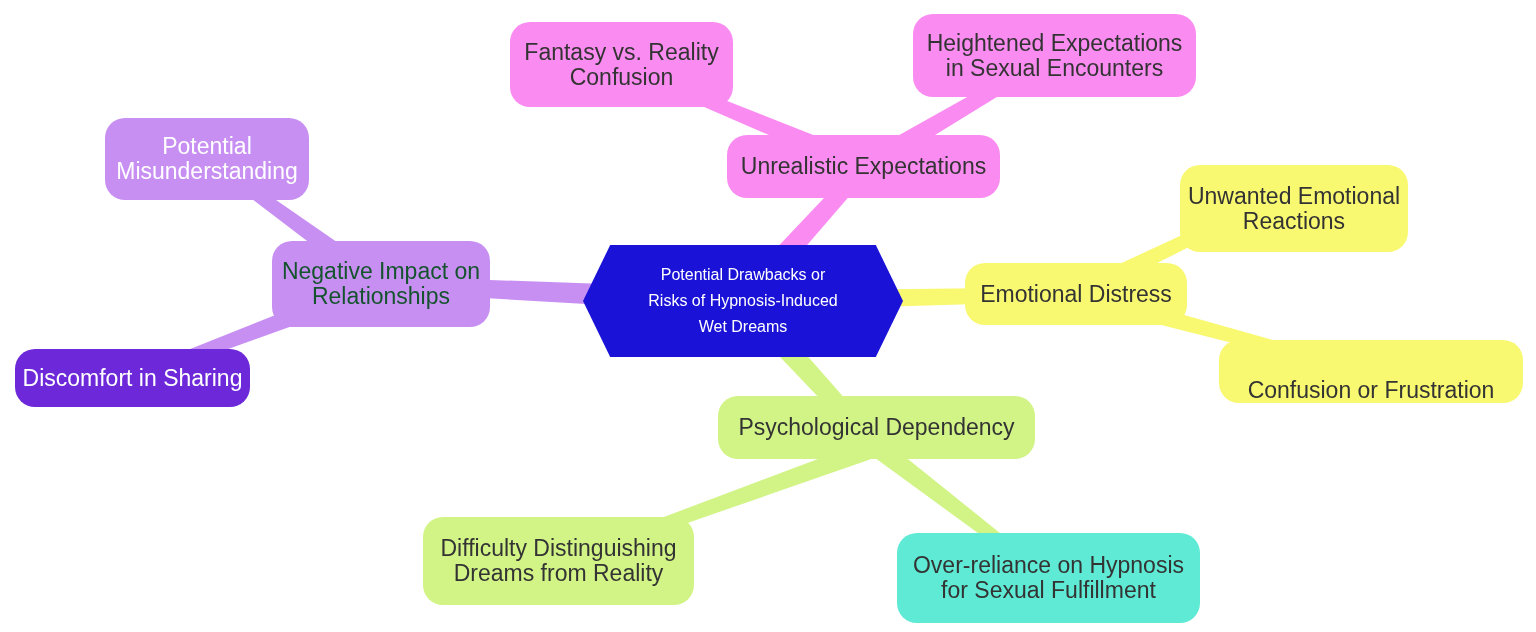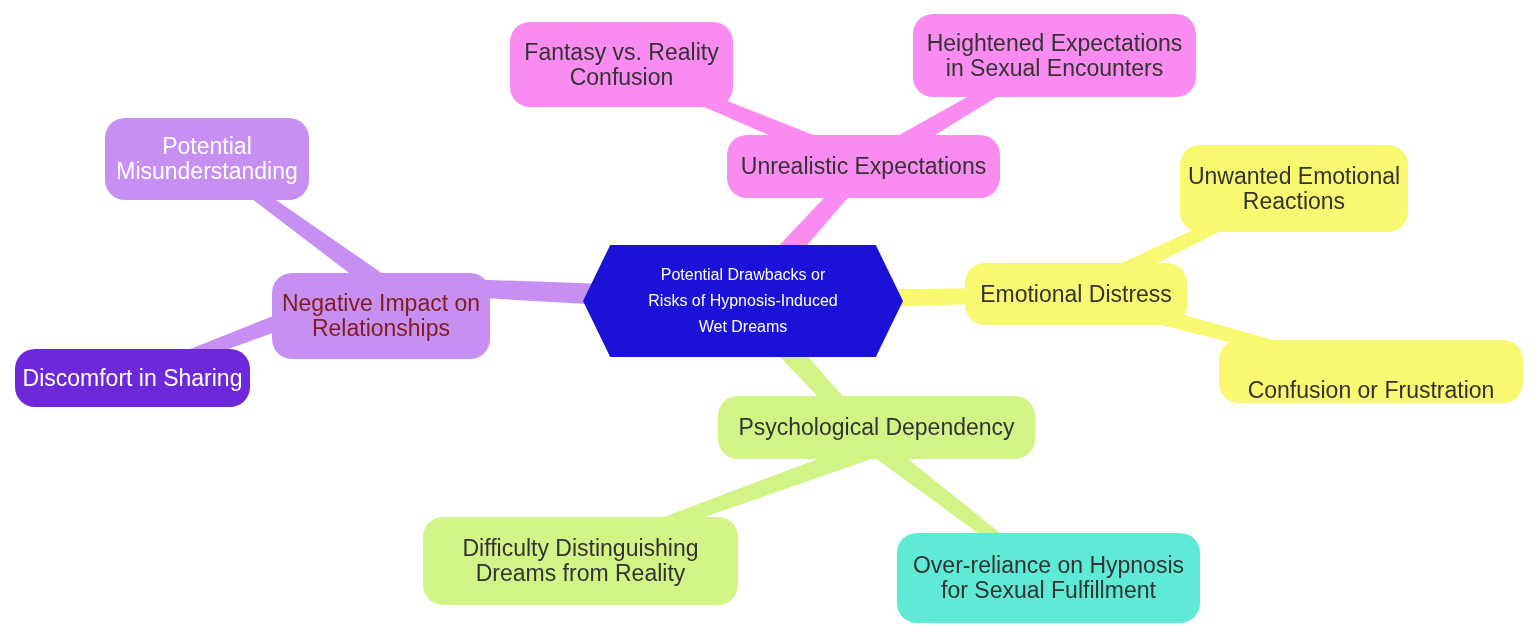--- a/index.html
+++ b/index.html
@@ -26,21 +26,21 @@
   .n-unrealistic {left:727px;top:135px;width:273px;height:63px;}
   .n-fantasy     {left:510px;top:22px; width:223px;height:85px;}
   .n-heightened  {left:913px;top:14px; width:283px;height:83px;}
   .n-negative    {left:272px;top:241px;width:218px;height:86px;}
   .n-misund      {left:105px;top:118px;width:204px;height:82px;}
   .n-discomfort  {left:15px; top:349px;width:235px;height:58px;}
   .n-emotional   {left:965px;top:263px;width:222px;height:62px;}
   .n-unwanted    {left:1180px;top:145px;width:228px;height:87px;}
   .n-confusion   {left:1219px;top:340px;width:304px;height:63px;align-items:flex-end;}
   .n-dependency  {left:718px;top:396px;width:317px;height:63px;text-align:center;}
-  .n-difficulty  {left:423px;top:517px;width:315px;height:88px;}
+  .n-difficulty  {left:423px;top:517px;width:271px;height:88px;}
   .n-overreliance{left:897px;top:533px;width:303px;height:90px;}
 </style>
 </head>
 <body>
 
 <div class="canvas">
 
   <svg class="edges" width="1536" height="632" viewBox="0 0 1536 632">
     <polygon points="752,309 871,171 859,161 734,293" fill="#fa8cf1"></polygon>
     <polygon points="869,157 623,60 619,70 861,175" fill="#fa8cf1"></polygon>
@@ -69,39 +69,39 @@
   <div class="node n-fantasy" style="background: rgb(250, 140, 241); color: rgb(51, 51, 51);">
     <span>Fantasy vs. Reality
 Confusion</span>
   </div>
 
   <div class="node n-heightened" style="background: rgb(250, 140, 241); color: rgb(51, 51, 51);">
     <span>Heightened Expectations
 in Sexual Encounters</span>
   </div>
 
-  <div class="node n-negative" style="background: rgb(200, 143, 243); color: #7f1d1d; margin-top: 32px;">
+  <div class="node n-negative" style="background: rgb(200, 143, 243); color: #14532d;">
     <span>Negative Impact on
 Relationships</span>
   </div>
 
   <div class="node n-misund" style="background: rgb(200, 143, 243); color: rgb(255, 255, 255);">
     <span>Potential
 Misunderstanding</span>
   </div>
 
   <div class="node n-discomfort" style="background: #6d28d9; color: rgb(255, 255, 255);">
     <span>Discomfort in Sharing</span>
   </div>
 
   <div class="node n-emotional" style="background: rgb(249, 248, 113); color: rgb(51, 51, 51);">
     <span>Emotional Distress</span>
   </div>
 
-  <div class="node n-unwanted" style="background: rgb(249, 248, 113); color: rgb(51, 51, 51);">
+  <div class="node n-unwanted" style="background: rgb(249, 248, 113); color: rgb(51, 51, 51); margin-top: 20px;">
     <span>Unwanted Emotional
 Reactions</span>
   </div>
 
   <div class="node n-confusion" style="background: rgb(249, 248, 113); color: rgb(51, 51, 51);">
     <span>Confusion or Frustration</span>
   </div>
 
   <div class="node n-dependency" style="background: rgb(210, 244, 135); color: rgb(51, 51, 51);">
     <span>Psychological Dependency</span>

